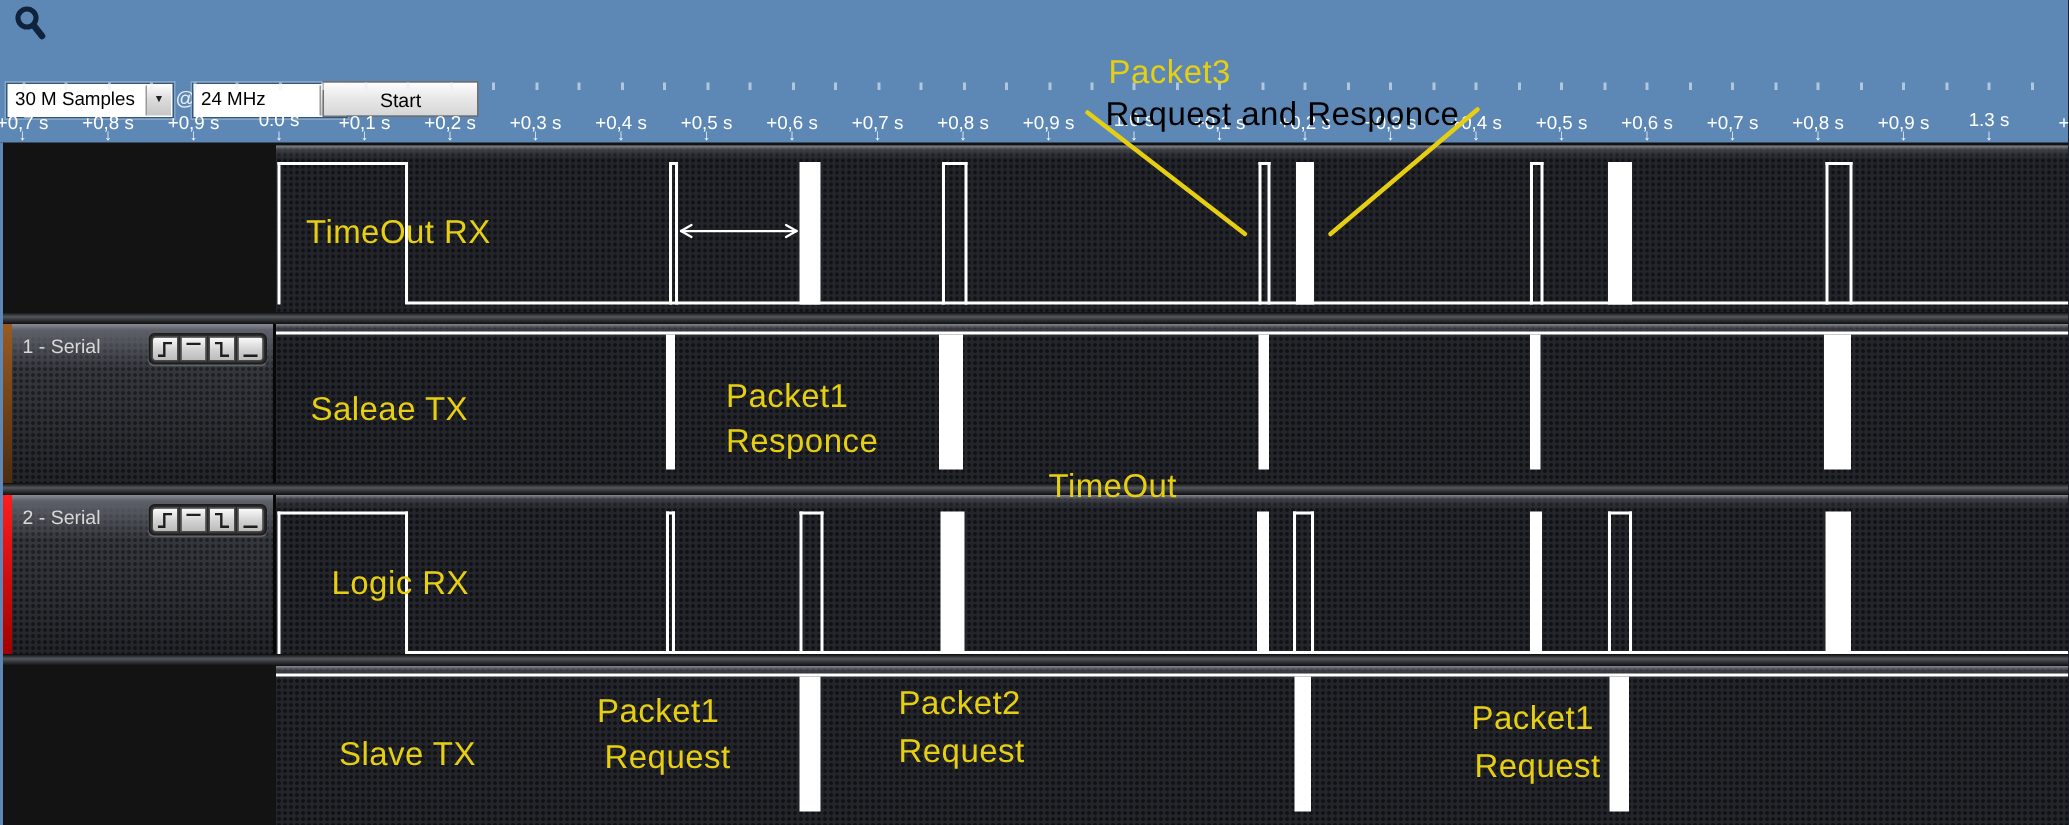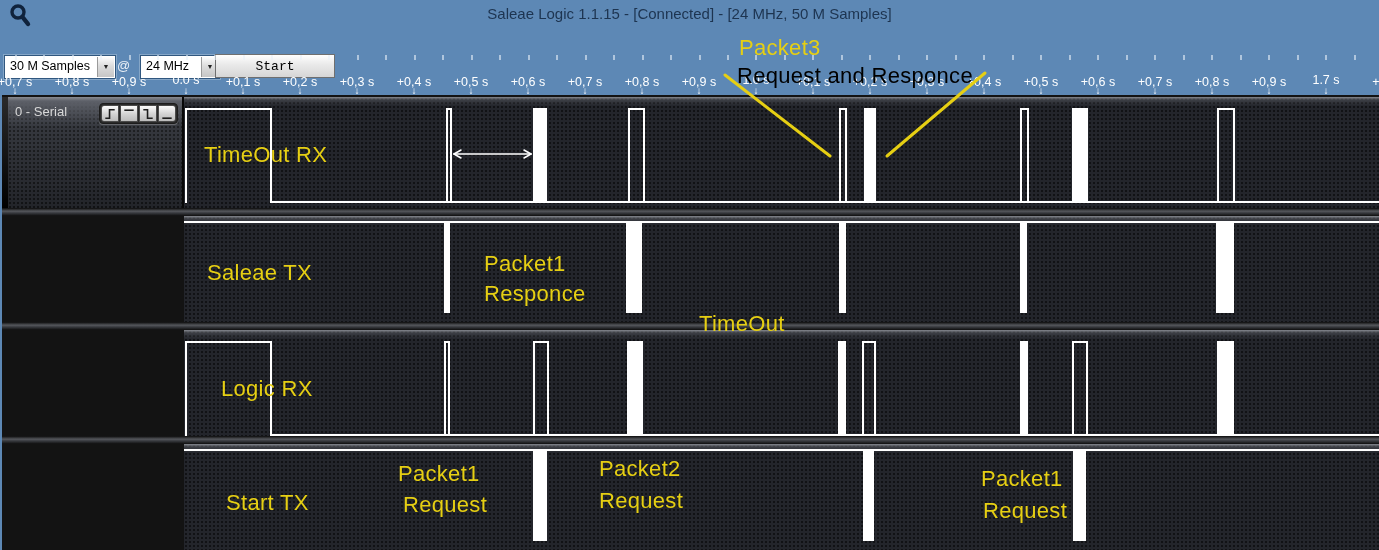--- a/index.html
+++ b/index.html
@@ -11,24 +11,24 @@
          font-size:15px;color:#1d3450;}
   .search-icon{position:absolute;left:8px;top:2px;}
   .toolbar{position:absolute;left:0;top:26px;width:100%;height:29px;}
   .combo{position:absolute;height:22px;background:#fff;border:1px solid #30577f;
          box-shadow:0 0 0 1px rgba(255,255,255,.25);}
   .combo-val{position:absolute;left:5px;top:3px;font-size:12.5px;color:#000;white-space:nowrap;}
   .combo-btn{position:absolute;right:1px;top:1px;bottom:1px;width:16px;text-align:center;
              background:linear-gradient(#fdfdfd,#dcdcdc 45%,#c6c6c6);
              border-left:1px solid #9a9a9a;font-size:7px;color:#222;line-height:20px;}
   .at{position:absolute;left:117px;top:32px;font-size:13px;color:#e9eff6;}
-  .start{position:absolute;left:215px;top:28px;width:120px;height:24px;
+  .start{position:absolute;left:215px;top:28px;width:104px;height:24px;
          background:linear-gradient(#fefefe,#e9e9e9 45%,#d6d6d6);
          border:1px solid #6f6f6f;font-size:13px;color:#000;
-         font-family:Liberation Mono, monospace;text-align:center;}
+         font-family:Liberation Sans, sans-serif;text-align:center;}
   
   #ruler{position:absolute;left:0;top:55px;width:1379px;height:42px;}
   .ruler-mark{position:absolute;top:0;width:2px;height:5px;background:rgba(232,240,248,.6);}
   .tick-label{position:absolute;transform:translateX(-50%);top:20px;font-size:12.5px;
               color:#fff;white-space:nowrap;}
   .tick-label.major{top:18px;}
   .tick-arrow{position:absolute;transform:translateX(-50%);top:30px;font-size:10px;color:#fff;}
   
   #tracks{position:absolute;left:0;top:95px;width:1379px;height:455px;background:#131313;}
   .row{position:absolute;left:0;width:1379px;}
@@ -67,30 +67,29 @@
 </style>
 </head>
 <body>
 
 <div id="app">
   <div class="titlebar">
     <svg class="search-icon" width="24" height="26" viewBox="0 0 24 26">
       <circle cx="10" cy="10" r="6" fill="none" stroke="#10233c" stroke-width="3.4"></circle>
       <line x1="14.5" y1="15" x2="20" y2="22" stroke="#10233c" stroke-width="4.4" stroke-linecap="round"></line>
     </svg>
-    <div class="title">Saleae Logic 1.1.15 - [Connected] - [24 MHz, 50 M Samples]</div>
   </div>
 
   <div class="toolbar">
     <div class="combo" style="left:4px;top:29px;width:110px;">
       <span class="combo-val">30 M Samples</span>
       <span class="combo-btn">▼</span>
     </div>
     <span class="at">@</span>
-    <div class="combo" style="left:140px;top:29px;width:78px;">
+    <div class="combo" style="left:128px;top:29px;width:78px;padding-left:24px;">
       <span class="combo-val">24 MHz</span>
       <span class="combo-btn">▼</span>
     </div>
     <button class="start">Start</button>
   </div>
 
   <div id="ruler">
       <div class="ruler-mark" style="left: 15px;"></div>
       <div class="ruler-mark" style="left: 43.48px;"></div>
       <div class="ruler-mark" style="left: 71.96px;"></div>
@@ -178,77 +177,95 @@
       <div class="tick-label" style="left: 1041px;">+0,5 s</div>
       <div class="tick-arrow" style="left: 1041px;">↓</div>
       <div class="tick-label" style="left: 1098px;">+0,6 s</div>
       <div class="tick-arrow" style="left: 1098px;">↓</div>
       <div class="tick-label" style="left: 1155px;">+0,7 s</div>
       <div class="tick-arrow" style="left: 1155px;">↓</div>
       <div class="tick-label" style="left: 1212px;">+0,8 s</div>
       <div class="tick-arrow" style="left: 1212px;">↓</div>
       <div class="tick-label" style="left: 1269px;">+0,9 s</div>
       <div class="tick-arrow" style="left: 1269px;">↓</div>
-      <div class="tick-label major" style="left: 1326px;">1.7 s</div>
+      <div class="tick-label major" style="left: 1326px;">1.3 s</div>
       <div class="tick-arrow" style="left: 1326px;">↓</div>
       <div class="tick-label" style="left: 1376px;">+</div>
     </div>
   <div id="tracks">
       <div class="row" style="top: 2px; height: 111px;">
         <div class="wave-bg"></div>
         <div class="wv outline" style="left: 185px; width: 87px; top: 11px; height: 95px;"></div>
         <div class="wv hline" style="left: 272px; width: 1107px; top: 104px; height: 2px;"></div>
         <div class="wv outline" style="left: 446px; width: 6px; top: 11px; height: 95px;"></div>
         <div class="wv solid" style="left: 533px; width: 14px; top: 11px; height: 95px;"></div>
         <div class="wv outline" style="left: 628px; width: 17px; top: 11px; height: 95px;"></div>
         <div class="wv outline" style="left: 839px; width: 8px; top: 11px; height: 95px;"></div>
         <div class="wv solid" style="left: 864px; width: 12px; top: 11px; height: 95px;"></div>
         <div class="wv outline" style="left: 1020px; width: 9px; top: 11px; height: 95px;"></div>
         <div class="wv solid" style="left: 1072px; width: 16px; top: 11px; height: 95px;"></div>
         <div class="wv outline" style="left: 1217px; width: 18px; top: 11px; height: 95px;"></div>
-        <div class="label-panel">
-          <div class="strip" style="background: linear-gradient(rgb(42, 42, 42), rgb(0, 0, 0));"></div>
-          <div class="chan-name">0 - Serial</div>
-          <div class="btn-group">
-            <div class="tr-btn"><svg width="16" height="15" viewBox="0 0 16 16">
-                <path d="M3 13 H7.5 V4 H13" fill="none" stroke="#1e1e1e" stroke-width="1.7"></path>
-              </svg></div>
-            <div class="tr-btn"><svg width="16" height="15" viewBox="0 0 16 16">
-                <path d="M3 4.5 H13" fill="none" stroke="#1e1e1e" stroke-width="1.7"></path>
-              </svg></div>
-            <div class="tr-btn"><svg width="16" height="15" viewBox="0 0 16 16">
-                <path d="M3 4 H7.5 V13 H13" fill="none" stroke="#1e1e1e" stroke-width="1.7"></path>
-              </svg></div>
-            <div class="tr-btn"><svg width="16" height="15" viewBox="0 0 16 16">
-                <path d="M3 13 H13" fill="none" stroke="#1e1e1e" stroke-width="1.7"></path>
-              </svg></div>
-          </div>
-        </div>
       </div>
       <div class="row" style="top: 121px; height: 106px;">
         <div class="wave-bg"></div>
         <div class="wv hline" style="left: 184px; width: 1195px; top: 5px; height: 2px;"></div>
         <div class="wv solid" style="left: 444px; width: 6px; top: 7px; height: 90px;"></div>
         <div class="wv solid" style="left: 626px; width: 16px; top: 7px; height: 90px;"></div>
         <div class="wv solid" style="left: 839px; width: 7px; top: 7px; height: 90px;"></div>
         <div class="wv solid" style="left: 1020px; width: 7px; top: 7px; height: 90px;"></div>
         <div class="wv solid" style="left: 1216px; width: 18px; top: 7px; height: 90px;"></div>
+        <div class="label-panel">
+          <div class="strip" style="background: linear-gradient(rgb(154, 90, 34), rgb(78, 44, 14));"></div>
+          <div class="chan-name">1 - Serial</div>
+          <div class="btn-group">
+            <div class="tr-btn"><svg width="16" height="15" viewBox="0 0 16 16">
+                <path d="M3 13 H7.5 V4 H13" fill="none" stroke="#1e1e1e" stroke-width="1.7"></path>
+              </svg></div>
+            <div class="tr-btn"><svg width="16" height="15" viewBox="0 0 16 16">
+                <path d="M3 4.5 H13" fill="none" stroke="#1e1e1e" stroke-width="1.7"></path>
+              </svg></div>
+            <div class="tr-btn"><svg width="16" height="15" viewBox="0 0 16 16">
+                <path d="M3 4 H7.5 V13 H13" fill="none" stroke="#1e1e1e" stroke-width="1.7"></path>
+              </svg></div>
+            <div class="tr-btn"><svg width="16" height="15" viewBox="0 0 16 16">
+                <path d="M3 13 H13" fill="none" stroke="#1e1e1e" stroke-width="1.7"></path>
+              </svg></div>
+          </div>
+        </div>
       </div>
       <div class="row" style="top: 235px; height: 106px;">
         <div class="wave-bg"></div>
         <div class="wv outline" style="left: 185px; width: 87px; top: 11px; height: 95px;"></div>
         <div class="wv hline" style="left: 272px; width: 1107px; top: 104px; height: 2px;"></div>
         <div class="wv outline" style="left: 444px; width: 6px; top: 11px; height: 95px;"></div>
         <div class="wv outline" style="left: 533px; width: 16px; top: 11px; height: 95px;"></div>
         <div class="wv solid" style="left: 627px; width: 16px; top: 11px; height: 95px;"></div>
         <div class="wv solid" style="left: 838px; width: 8px; top: 11px; height: 95px;"></div>
         <div class="wv outline" style="left: 862px; width: 14px; top: 11px; height: 95px;"></div>
         <div class="wv solid" style="left: 1020px; width: 8px; top: 11px; height: 95px;"></div>
         <div class="wv outline" style="left: 1072px; width: 16px; top: 11px; height: 95px;"></div>
         <div class="wv solid" style="left: 1217px; width: 17px; top: 11px; height: 95px;"></div>
+        <div class="label-panel">
+          <div class="strip" style="background: linear-gradient(rgb(255, 29, 29), rgb(163, 0, 0));"></div>
+          <div class="chan-name">2 - Serial</div>
+          <div class="btn-group">
+            <div class="tr-btn"><svg width="16" height="15" viewBox="0 0 16 16">
+                <path d="M3 13 H7.5 V4 H13" fill="none" stroke="#1e1e1e" stroke-width="1.7"></path>
+              </svg></div>
+            <div class="tr-btn"><svg width="16" height="15" viewBox="0 0 16 16">
+                <path d="M3 4.5 H13" fill="none" stroke="#1e1e1e" stroke-width="1.7"></path>
+              </svg></div>
+            <div class="tr-btn"><svg width="16" height="15" viewBox="0 0 16 16">
+                <path d="M3 4 H7.5 V13 H13" fill="none" stroke="#1e1e1e" stroke-width="1.7"></path>
+              </svg></div>
+            <div class="tr-btn"><svg width="16" height="15" viewBox="0 0 16 16">
+                <path d="M3 13 H13" fill="none" stroke="#1e1e1e" stroke-width="1.7"></path>
+              </svg></div>
+          </div>
+        </div>
       </div>
       <div class="row" style="top: 349px; height: 106px;">
         <div class="wave-bg"></div>
         <div class="wv hline" style="left: 184px; width: 1195px; top: 5px; height: 2px;"></div>
         <div class="wv solid" style="left: 533px; width: 14px; top: 7px; height: 90px;"></div>
         <div class="wv solid" style="left: 863px; width: 11px; top: 7px; height: 90px;"></div>
         <div class="wv solid" style="left: 1073px; width: 13px; top: 7px; height: 90px;"></div>
       </div>
       <div class="divider" style="top: 113px;"></div>
       <div class="divider" style="top: 227px;"></div>
@@ -266,21 +283,21 @@
     </svg>
   <div id="ann-layer">
       <div class="ann" style="left: 739px; top: 35px; color: rgb(230, 207, 19);">Packet3</div>
       <div class="ann" style="left: 737px; top: 63px; color: #000000;">Request and Responce</div>
       <div class="ann" style="left: 204px; top: 142px; color: rgb(230, 207, 19);">TimeOut RX</div>
       <div class="ann" style="left: 207px; top: 260px; color: rgb(230, 207, 19);">Saleae TX</div>
       <div class="ann" style="left: 484px; top: 251px; color: rgb(230, 207, 19);">Packet1</div>
       <div class="ann" style="left: 484px; top: 281px; color: rgb(230, 207, 19);">Responce</div>
       <div class="ann" style="left: 699px; top: 311px; color: rgb(230, 207, 19);">TimeOut</div>
       <div class="ann" style="left: 221px; top: 376px; color: rgb(230, 207, 19);">Logic RX</div>
-      <div class="ann" style="left: 226px; top: 490px; color: rgb(230, 207, 19);">Start TX</div>
+      <div class="ann" style="left: 226px; top: 490px; color: rgb(230, 207, 19);">Slave TX</div>
       <div class="ann" style="left: 398px; top: 461px; color: rgb(230, 207, 19);">Packet1</div>
       <div class="ann" style="left: 403px; top: 492px; color: rgb(230, 207, 19);">Request</div>
       <div class="ann" style="left: 599px; top: 456px; color: rgb(230, 207, 19);">Packet2</div>
       <div class="ann" style="left: 599px; top: 488px; color: rgb(230, 207, 19);">Request</div>
       <div class="ann" style="left: 981px; top: 466px; color: rgb(230, 207, 19);">Packet1</div>
       <div class="ann" style="left: 983px; top: 498px; color: rgb(230, 207, 19);">Request</div>
     </div>
 </div>
 
 </body></html>

